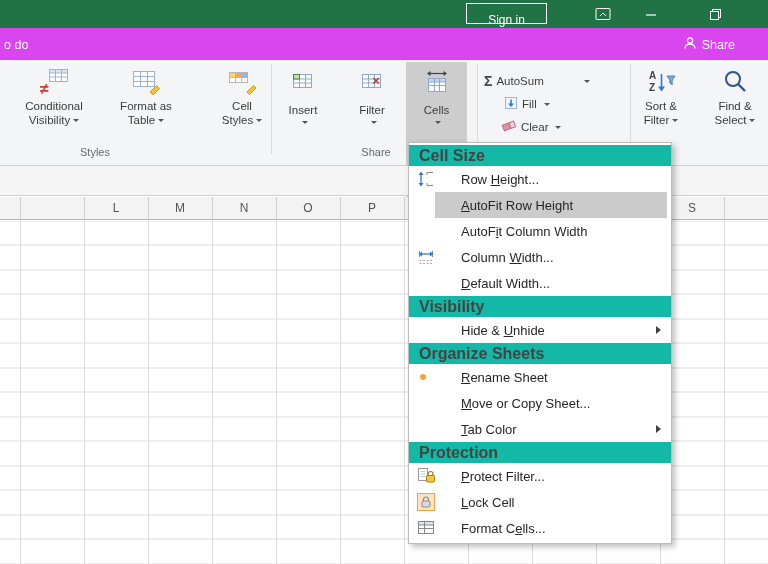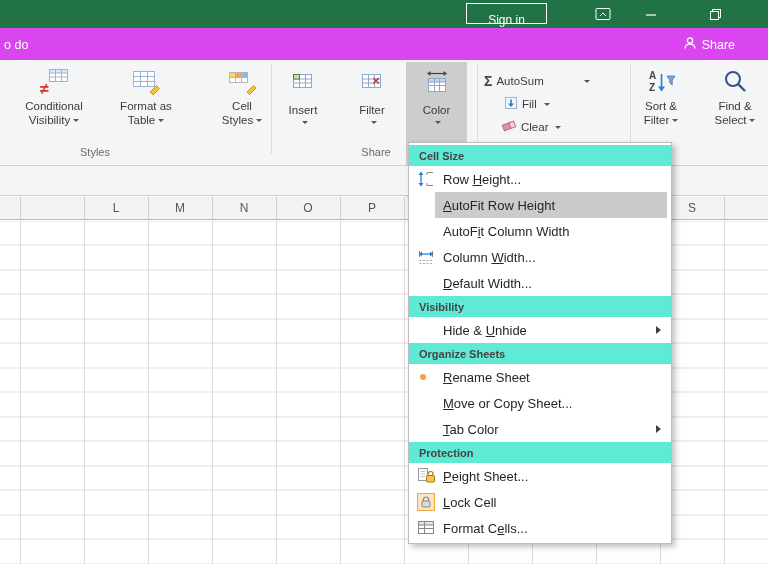--- a/index.html
+++ b/index.html
@@ -68,30 +68,30 @@
     background-position: 20px 0, 0 23.5px;
   }
 
   
   .menu {
     position: absolute; left: 408px; top: 142px; width: 264px; z-index: 10;
     background: #fff; border: 1px solid #bcbcbc; box-shadow: 3px 3px 6px rgba(0,0,0,.25);
     padding: 2px 0;
   }
   .m-header {
-    height: 21px; background: #5eead4; color: #444; font-weight: bold; font-size: 11px;
+    height: 21px; background: #14b8a6; color: #444; font-weight: bold; font-size: 16px;
     display: flex; align-items: center; padding-left: 10px;
   }
   .m-item { height: 26px; display: flex; align-items: center; font-size: 13px; color: #262626; position: relative; padding-left: 2px; }
   .m-item.hl {
     background-image: linear-gradient(#cbcbcb, #cbcbcb);
     background-repeat: no-repeat; background-position: 26px 0; background-size: calc(100% - 30px) 100%;
   }
   .m-icon { width: 30px; display: flex; justify-content: center; align-items: center; flex: 0 0 30px; }
-  .m-label { margin-left: 2px; white-space: nowrap; }
+  .m-label { margin-left: 20px; white-space: nowrap; }
   .u { text-decoration: underline; }
   .m-arrow {
     position: absolute; right: 10px; top: 9px; width: 0; height: 0;
     border-top: 4px solid transparent; border-bottom: 4px solid transparent; border-left: 5px solid #404040;
   }
 </style>
 </head>
 <body>
 
 <div class="screen">
@@ -203,21 +203,21 @@
       <span class="ic">
         <svg width="26" height="24">
           <path d="M6 3.5 H20" stroke="#444" stroke-width="1.2"></path>
           <polygon points="6.5,1 6.5,6 3,3.5" fill="#444"></polygon>
           <polygon points="19.5,1 19.5,6 23,3.5" fill="#444"></polygon>
           <rect x="4.5" y="8.5" width="17" height="13" fill="#fff" stroke="#8fa8cc"></rect>
           <rect x="4.5" y="8.5" width="17" height="3.5" fill="#bdd7ee" stroke="#8fa8cc"></rect>
           <path d="M4.5 15.5 H21.5 M10.5 8.5 V21.5 M15.5 8.5 V21.5" stroke="#8fa8cc" fill="none"></path>
         </svg>
       </span>
-      <span>Color</span>
+      <span>Cells</span>
       <span class="caret cap"></span>
     </div>
 
     <div class="sep" style="left:477px"></div>
 
     <div class="rbtn-small" style="left:484px;top:12px;width:106px">
       <span class="sigma">Σ</span>
       <span>AutoSum</span>
       <span class="caret mla"></span>
     </div>
@@ -378,21 +378,21 @@
 
     <div class="m-item">
       <span class="m-icon">
         <svg width="20" height="18">
           <rect x="2.5" y="1.5" width="9" height="12" fill="#fff" stroke="#999"></rect>
           <path d="M4.5 4.5 H9.5 M4.5 7 H9.5 M4.5 9.5 H9.5" stroke="#c9c9c9" fill="none"></path>
           <path d="M12 8.5 v-1.5 a2.5 2.5 0 0 1 5 0 V8.5" fill="none" stroke="#9a7d1e" stroke-width="1.2"></path>
           <rect x="10.5" y="8.5" width="8" height="6.5" rx="1" fill="#fbc540" stroke="#9a7d1e"></rect>
         </svg>
       </span>
-      <span class="m-label"><span></span><span class="u">P</span><span>eight Sheet...</span></span>
+      <span class="m-label"><span></span><span class="u">P</span><span>rotect Filter...</span></span>
     </div>
 
     <div class="m-item">
       <span class="m-icon">
         <svg width="20" height="18">
           <rect x="1.5" y="0.5" width="17" height="17" fill="#fce4c4" stroke="#f0a63c"></rect>
           <path d="M7.5 8 v-1.5 a2.5 2.5 0 0 1 5 0 V8" fill="none" stroke="#8a8a8a" stroke-width="1.2"></path>
           <rect x="6" y="8" width="8" height="6" rx="1" fill="#d9d9d9" stroke="#8a8a8a"></rect>
         </svg>
       </span>

